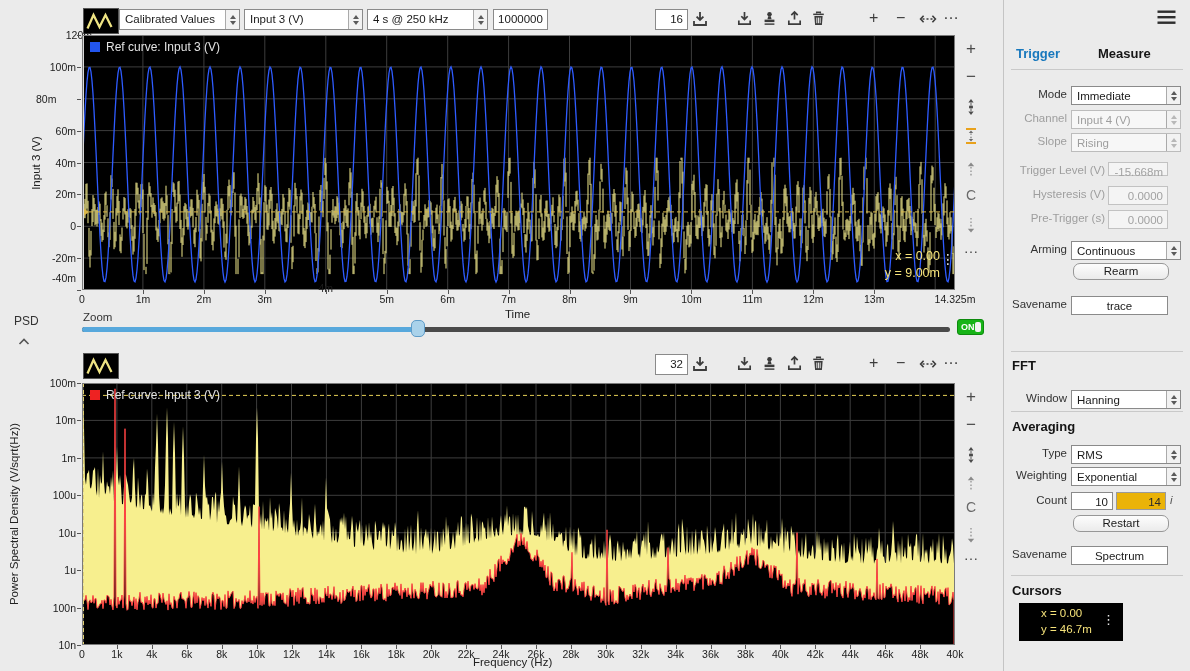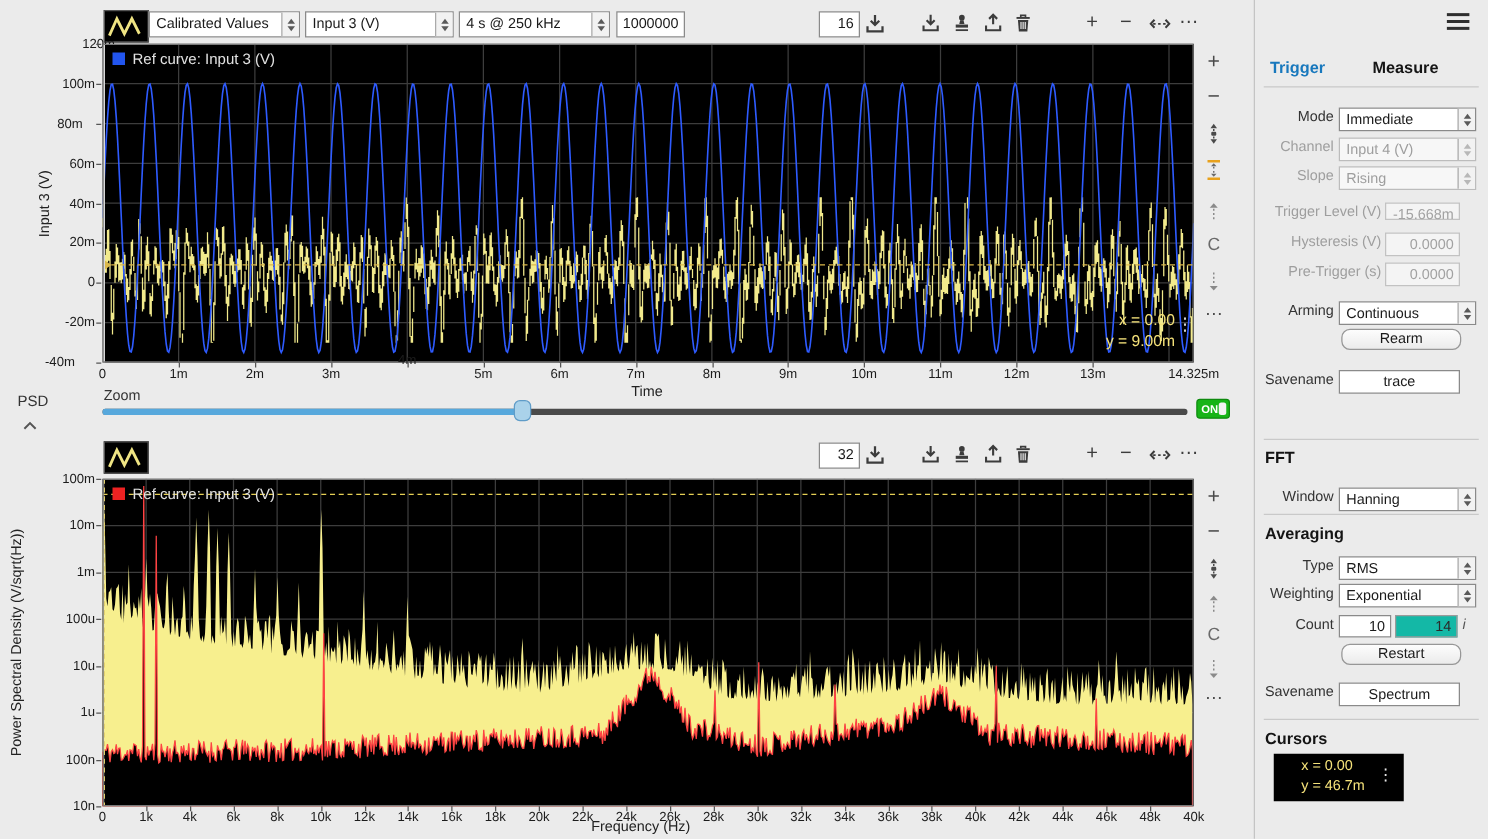--- a/index.html
+++ b/index.html
@@ -21,21 +21,21 @@
   .tri-down{width:0;height:0;border-left:3.5px solid transparent;border-right:3.5px solid transparent;border-top:4.5px solid #5a5a5a;margin:1px auto}
   .dd.dis{border-color:#bcbcbc;background:#f7f7f7}
   .dd.dis .dd-val{color:#9e9e9e}
   .dd.dis .tri-up{border-bottom-color:#b8b8b8}
   .dd.dis .tri-down{border-top-color:#b8b8b8}
   .field{position:absolute;background:#fff;border:1px solid #8a8a8a;box-sizing:border-box;
          font-size:11.5px;line-height:19px;padding:0 4px;text-align:right}
   .field.center{text-align:center}
   .field.left{text-align:center}
   .field.dis{border-color:#c2c2c2;background:#f4f4f4;color:#a2a2a2}
-  .field.ro{background:#14b8a6;border-color:#9a9a9a;color:#2a2a2a}
+  .field.ro{background:#eab308;border-color:#9a9a9a;color:#2a2a2a}
   .btn{position:absolute;border:1px solid #979797;border-radius:7px;background:linear-gradient(#fdfdfd,#ebebeb);
        font-size:11.5px;text-align:center;box-sizing:border-box}
   .rowlabel{position:absolute;font-size:11.5px;color:#333;white-space:nowrap}
   .rowlabel.dis{color:#9e9e9e}
   .icobtn{position:absolute;width:18px;height:18px}
   .icobtn svg{width:100%;height:100%}
   .glyph{position:absolute;color:#3c3c3c;font-size:16px;line-height:16px}
   .sideglyph{position:absolute;color:#4a4a4a;font-size:15px;line-height:14px;width:20px;text-align:center}
   .heading{position:absolute;font-size:13px;font-weight:bold;color:#141414}
   .divider{position:absolute;height:1px;background:#c9c9c9}
@@ -141,33 +141,33 @@
       </svg></div>
     <div class="glyph" style="left:943px;top:6px">…</div>
   </div>
 
 <div class="vlabel" style="left:30px;top:163px">Input 3 (V)</div>
 <div class="abs" id="p1yt">
     <div class="tick" style="left:52px;top:29px;width:40px;text-align:right">120m</div>
     <div class="dash" style="left:77px;top:35px;width:4px;height:1px"></div>
     <div class="tick" style="left:36px;top:60.875px;width:40px;text-align:right">100m</div>
     <div class="dash" style="left:77px;top:66.875px;width:4px;height:1px"></div>
-    <div class="tick" style="left:36px;top:92.75px;width:40px;text-align:center">80m</div>
+    <div class="tick" style="left:36px;top:92.75px;width:40px;text-align:left">80m</div>
     <div class="dash" style="left:77px;top:98.75px;width:4px;height:1px"></div>
     <div class="tick" style="left:36px;top:124.625px;width:40px;text-align:right">60m</div>
     <div class="dash" style="left:77px;top:130.625px;width:4px;height:1px"></div>
     <div class="tick" style="left:36px;top:156.5px;width:40px;text-align:right">40m</div>
     <div class="dash" style="left:77px;top:162.5px;width:4px;height:1px"></div>
     <div class="tick" style="left:36px;top:188.375px;width:40px;text-align:right">20m</div>
     <div class="dash" style="left:77px;top:194.375px;width:4px;height:1px"></div>
     <div class="tick" style="left:36px;top:220.25px;width:40px;text-align:right">0</div>
     <div class="dash" style="left:77px;top:226.25px;width:4px;height:1px"></div>
     <div class="tick" style="left:36px;top:252.125px;width:40px;text-align:right">-20m</div>
     <div class="dash" style="left:77px;top:258.125px;width:4px;height:1px"></div>
-    <div class="tick" style="left:36px;top:284px;width:40px;text-align:left">-40m</div>
+    <div class="tick" style="left:36px;top:272px;width:40px;text-align:right">-40m</div>
     <div class="dash" style="left:77px;top:290px;width:4px;height:1px"></div>
   </div>
 <svg class="plotsvg" id="p1svg" width="873" height="255" style="left:82px;top:35px">
     <line x1="60.9" y1="0" x2="60.9" y2="255" stroke="#3d3d3d"></line>
     <line x1="121.9" y1="0" x2="121.9" y2="255" stroke="#3d3d3d"></line>
     <line x1="182.8" y1="0" x2="182.8" y2="255" stroke="#3d3d3d"></line>
     <line x1="243.8" y1="0" x2="243.8" y2="255" stroke="#3d3d3d"></line>
     <line x1="304.7" y1="0" x2="304.7" y2="255" stroke="#3d3d3d"></line>
     <line x1="365.7" y1="0" x2="365.7" y2="255" stroke="#3d3d3d"></line>
     <line x1="426.6" y1="0" x2="426.6" y2="255" stroke="#3d3d3d"></line>

